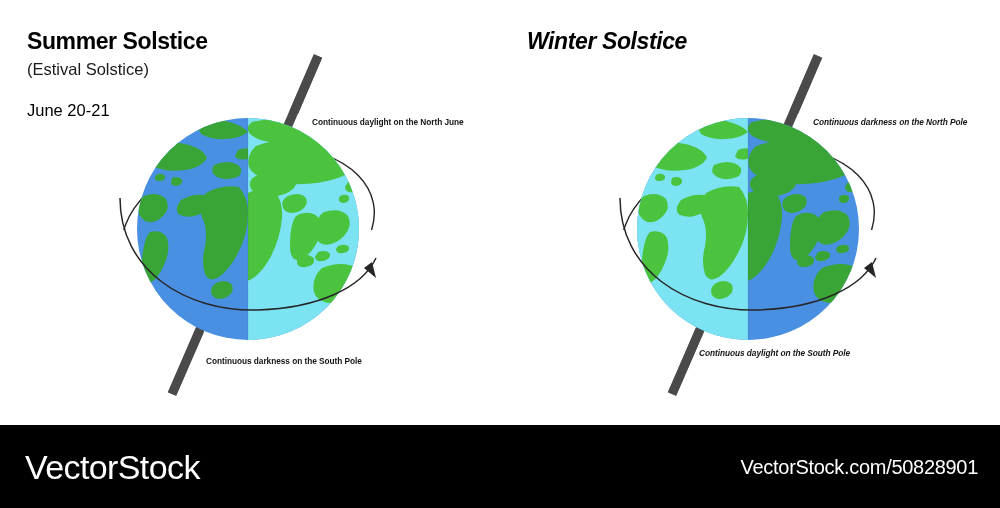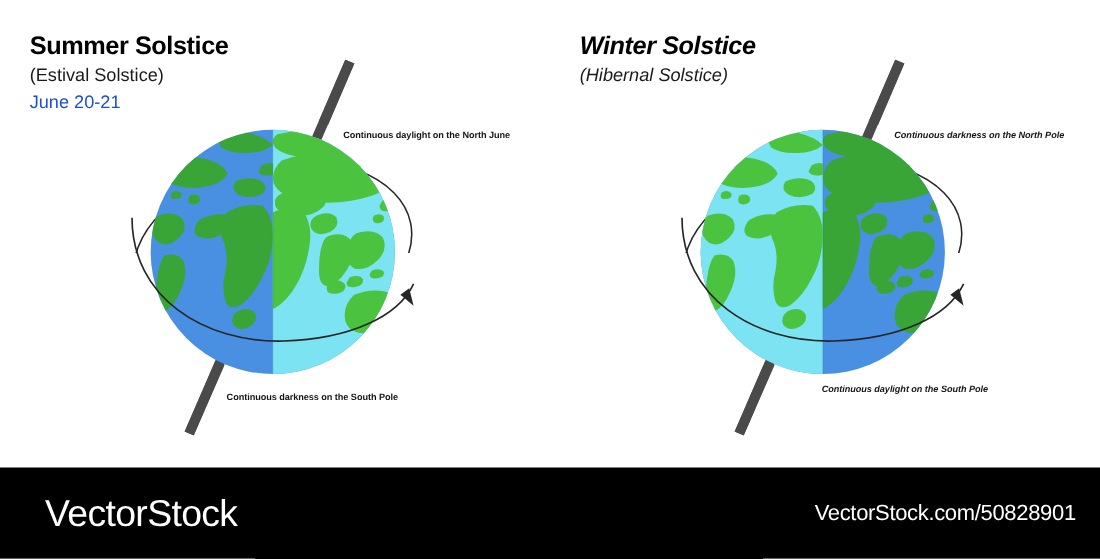--- a/index.html
+++ b/index.html
@@ -45,27 +45,27 @@
     font-weight: bold;
     color: #000000;
     letter-spacing: -0.4px;
     margin: 0 0 8px 0;
     white-space: nowrap;
   }
   .heading .subtitle {
     font-size: 16.5px;
     font-weight: normal;
     color: #1a1a1a;
-    margin: 0 0 7px 0;
+    margin: 0 0 24px 0;
     white-space: nowrap;
   }
   .heading .dates {
     font-size: 16.5px;
     font-weight: normal;
-    color: #1d4ed8;
+    color: #000000;
     margin: 0;
     white-space: nowrap;
   }
 
   
   .globe-wrap {
     position: absolute;
     left: 0;
     top: 0;
     width: 500px;
@@ -78,34 +78,34 @@
     position: absolute;
     font-size: 8.3px;
     font-weight: 600;
     color: #141414;
     white-space: nowrap;
     letter-spacing: -0.05px;
   }
   #note-summer-north { left: 312px; top: 117px; }
   #note-summer-south { left: 206px; top: 356px; }
   #note-winter-north { left: 313px; top: 117px; }
-  #note-winter-south { left: 199px; top: 348px; margin-left: 48px; }
+  #note-winter-south { left: 199px; top: 348px; }
 
   
   #footer {
     position: absolute;
     left: 0;
     top: 425px;
     width: 1000px;
     height: 83px;
     background: #000000;
   }
   #brand-wordmark {
     position: absolute;
-    left: 41px;
+    left: 25px;
     top: 50%;
     transform: translateY(-50%);
     font-size: 34px;
     color: #ffffff;
     letter-spacing: -0.6px;
     line-height: 1;
   }
   #brand-url {
     position: absolute;
     right: 22px;
@@ -237,21 +237,20 @@
     </div>
 
     <div class="pole-note" id="note-summer-north">Continuous daylight on the North June</div>
     <div class="pole-note" id="note-summer-south">Continuous darkness on the South Pole</div>
   </div>
 
   <div class="panel" id="panel-winter">
 
     <div class="heading">
       <div class="title">Winter Solstice</div>
-      <div class="subtitle">(Hibernal Solstice)</div>
     </div>
 
     <div class="globe-wrap">
       <svg width="500" height="425" viewBox="0 0 500 425" xmlns="http://www.w3.org/2000/svg">
         <defs>
           <clipPath id="sphere-clip-w">
             <circle cx="248" cy="229" r="111"></circle>
           </clipPath>
           <clipPath id="lit-half-w">
             <rect x="130" y="110" width="118" height="240"></rect>

